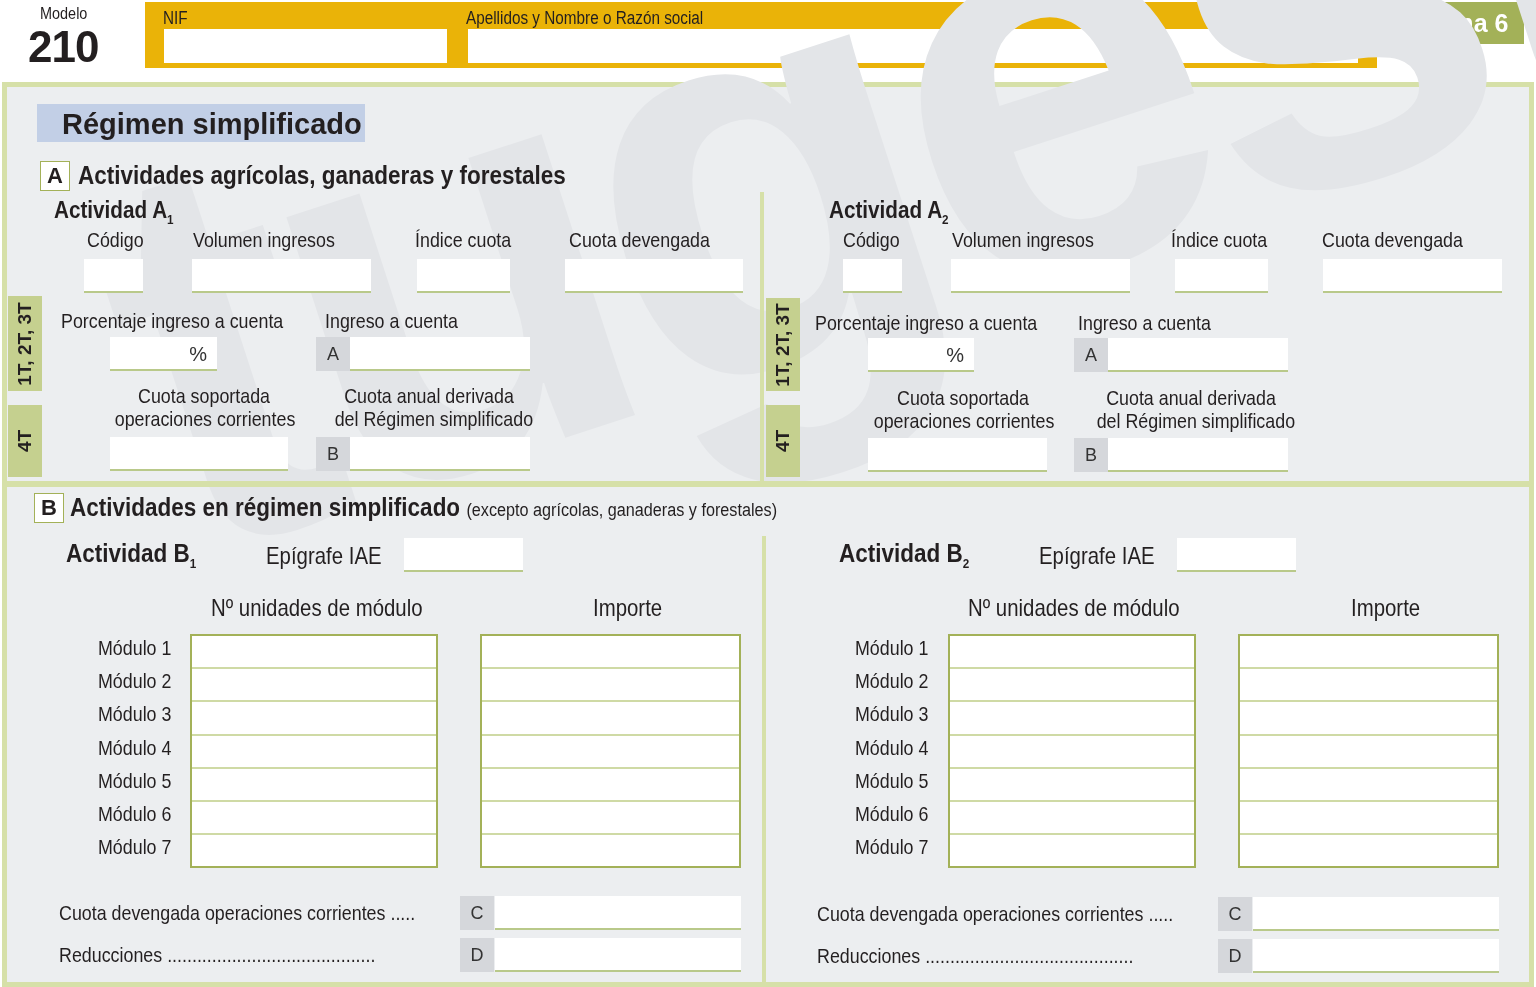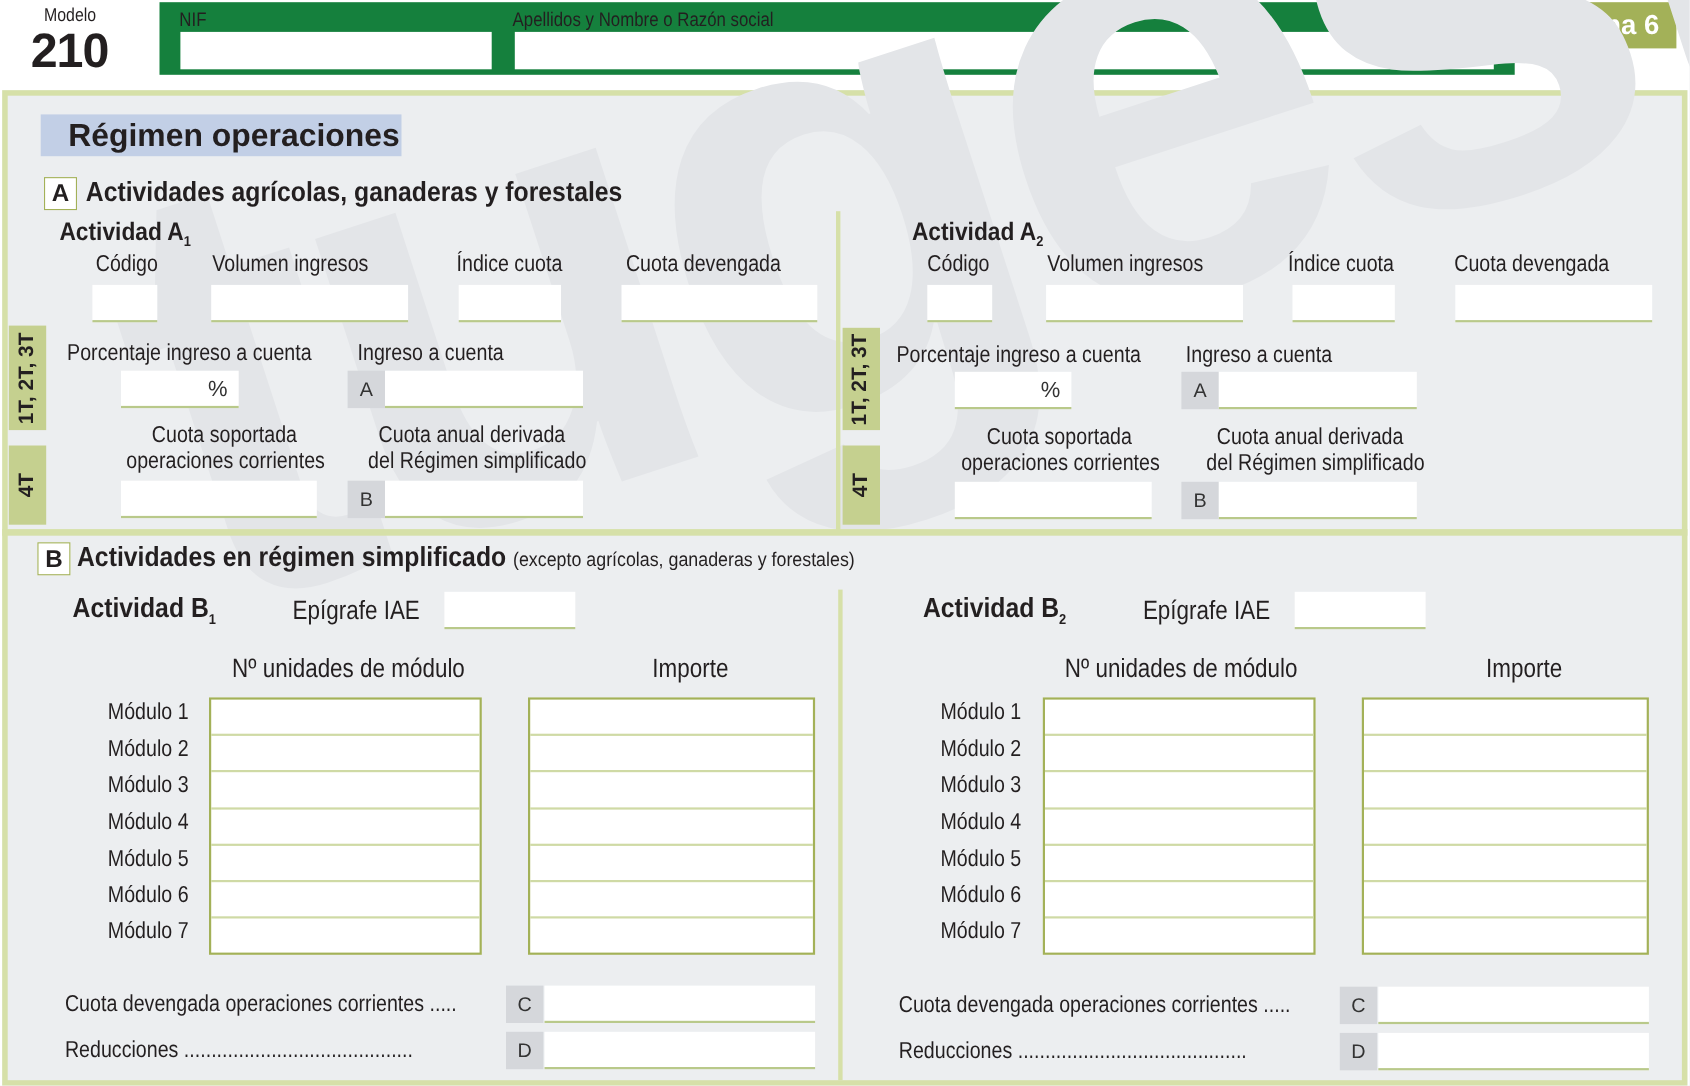--- a/index.html
+++ b/index.html
@@ -7,21 +7,21 @@
     width: 1536px; height: 987px; overflow: hidden;
     background: #ffffff;
     font-family: "Liberation Sans", "DejaVu Sans", sans-serif;
     color: #231f20;
     position: relative;
   }
   .abs { position: absolute; }
   
   .modelo-label { left: 40px; top: 4px; font-size: 17px; transform: scaleX(0.85); transform-origin: left; }
   .modelo-num { left: 28px; top: 22px; font-size: 44px; font-weight: bold; letter-spacing: -1px; }
-  .id-band { left: 145px; top: 2px; width: 1232px; height: 66px; background: #15803d; }
+  .id-band { left: 145px; top: 2px; width: 1232px; height: 66px; background: #eab308; }
   .id-label { font-size: 18px; transform: scaleX(0.85); transform-origin: left; }
   .id-input { background: #fff; border: none; height: 34px; }
   .pagina { left: 1390px; top: 2px; width: 134px; height: 42px; background: #a3b158; color: #fff;
             font-size: 25px; font-weight: bold; display:flex; align-items:center; justify-content:center; }
   
   .frame { left: 2px; top: 82px; width: 1532px; height: 905px; background: #eceef0;
            border: 5px solid #d6e0a8; }
   .divider-h { left: 2px; top: 481px; width: 1532px; height: 6px; background: #d6e0a8; }
   .divider-v1 { left: 760px; top: 192px; width: 4px; height: 290px; background: #d6e0a8; }
   .divider-v2 { left: 762px; top: 536px; width: 4px; height: 446px; background: #d6e0a8; }
@@ -61,21 +61,21 @@
   <input class="abs id-input" style="left: 323px; top: 27px; width: 890px;" value="">
 </div>
 <div class="abs pagina">Página 6</div>
 
 <div class="abs frame"></div>
 <div class="abs watermark">tugesto</div>
 <div class="abs divider-h"></div>
 <div class="abs divider-v1"></div>
 <div class="abs divider-v2"></div>
 
-<div class="abs regimen-title">Régimen operaciones</div>
+<div class="abs regimen-title">Régimen simplificado</div>
 
 <div class="abs sec-letter" style="left:40px;top:161px;">A</div>
 <div class="abs sec-title" style="left:78px;top:161px;">Actividades agrícolas, ganaderas y forestales</div>
 
 <div class="abs act-title" style="left:54px;top:197px;"><span>Actividad A</span><sub>1</sub></div>
 <div class="abs lbl" style="left:87px;top:228px;">Código</div>
 <div class="abs lbl" style="left:193px;top:228px;">Volumen ingresos</div>
 <div class="abs lbl" style="left:415px;top:228px;">Índice cuota</div>
 <div class="abs lbl" style="left:569px;top:228px;">Cuota devengada</div>
 <input class="abs field" style="left: 84px; top: 259px; width: 59px;">

